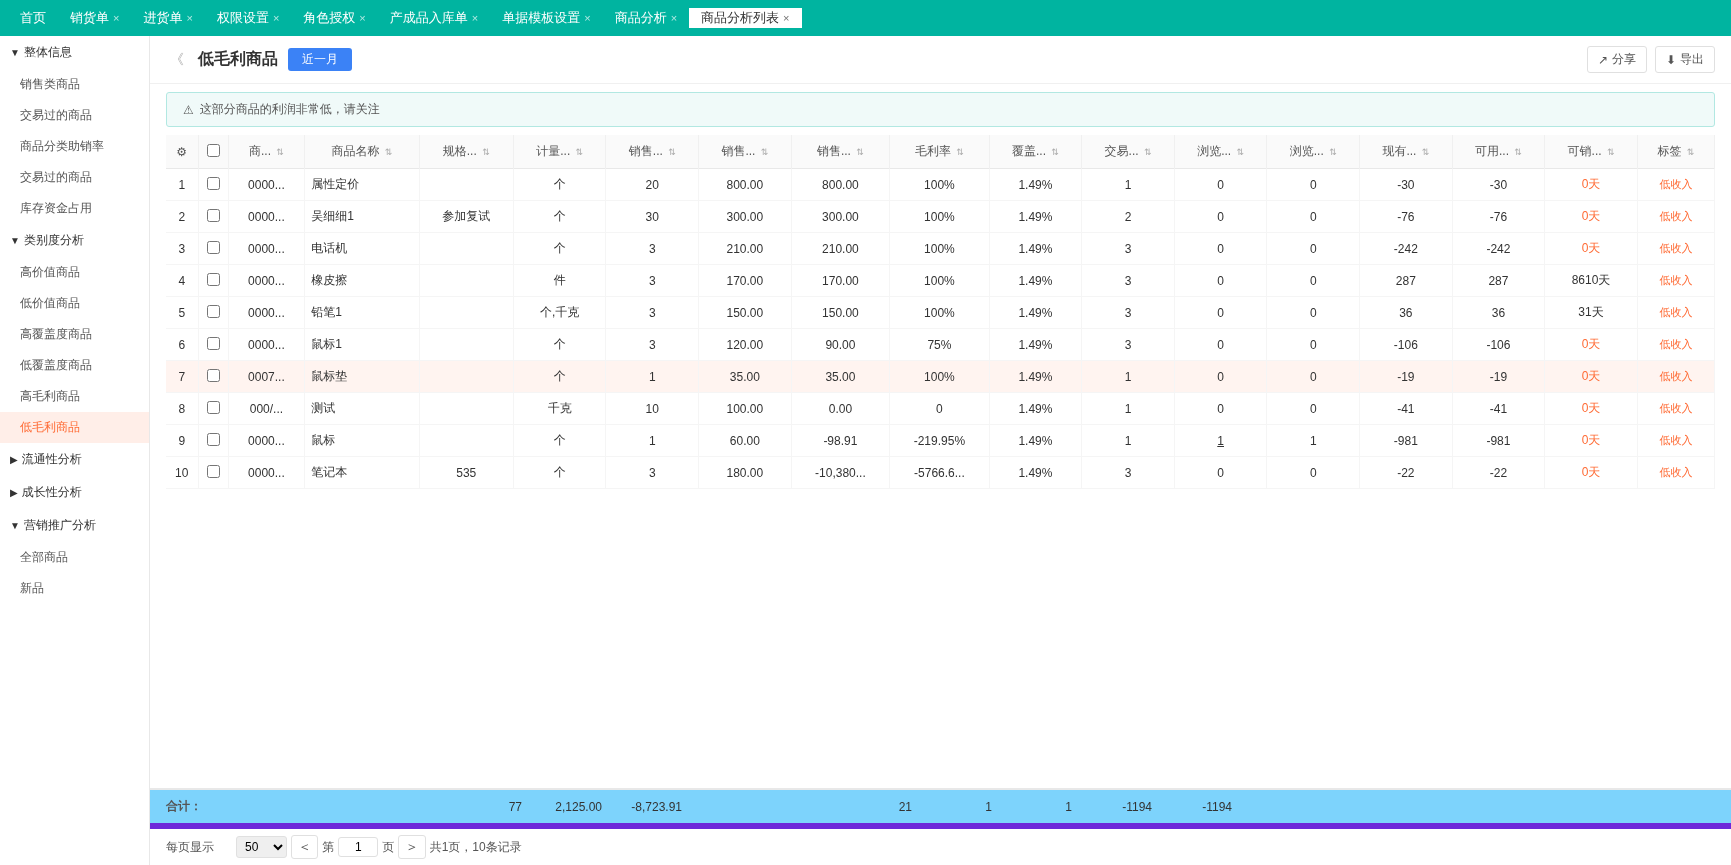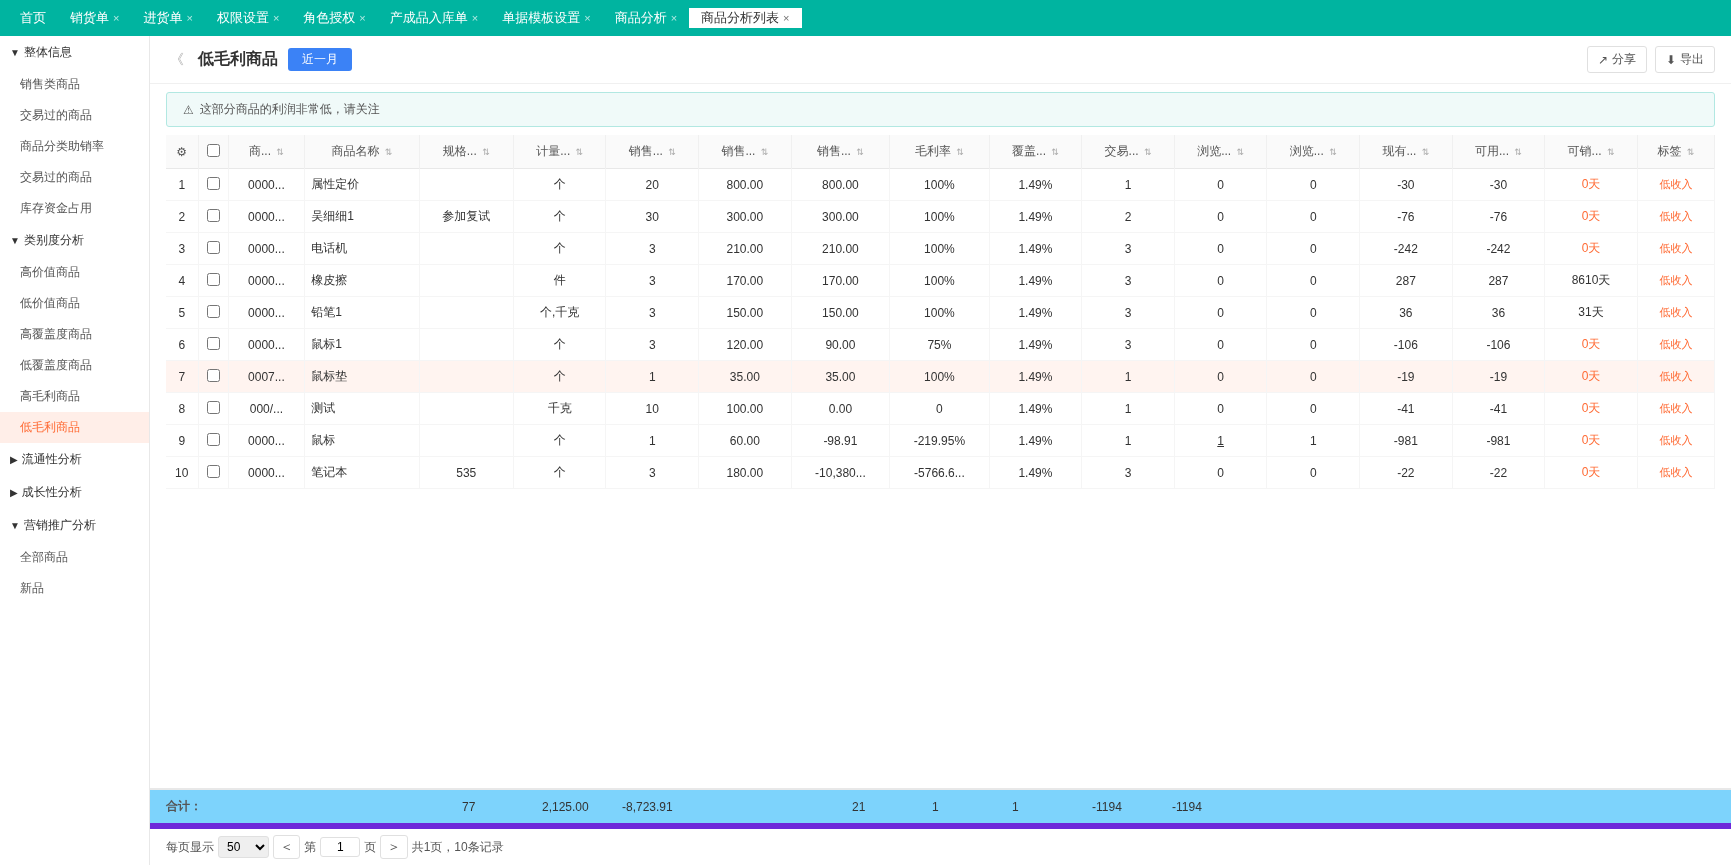--- a/index.html
+++ b/index.html
@@ -190,37 +190,38 @@
       background: #7dd3fc;
       border-top: 2px solid #e8e8e8;
       padding: 8px 16px;
       display: flex;
       align-items: center;
       gap: 20px;
       font-size: 12px;
       margin-top: 33px;
     }
     .footer-label { color: #555; font-weight: bold; }
-    .footer-val { color: #333; min-width: 60px; }
+    .footer-val { color: #333; min-width: 60px; text-align: right; }
 
     
     .pagination-bar {
       display: flex;
       align-items: center;
       padding: 6px 16px;
       gap: 4px;
       font-size: 12px;
       border-top: 6px solid #6d28d9;
       color: #555;
     }
     .pagination-bar select {
       border: 1px solid #e0e0e0;
       border-radius: 3px;
       padding: 2px 4px;
       font-size: 12px;
+      margin-left: 18px;
     }
     .pagination-bar .page-nav {
       display: flex;
       align-items: center;
       gap: 4px;
     }
     .page-btn {
       padding: 2px 6px;
       border: 1px solid #e0e0e0;
       border-radius: 3px;

